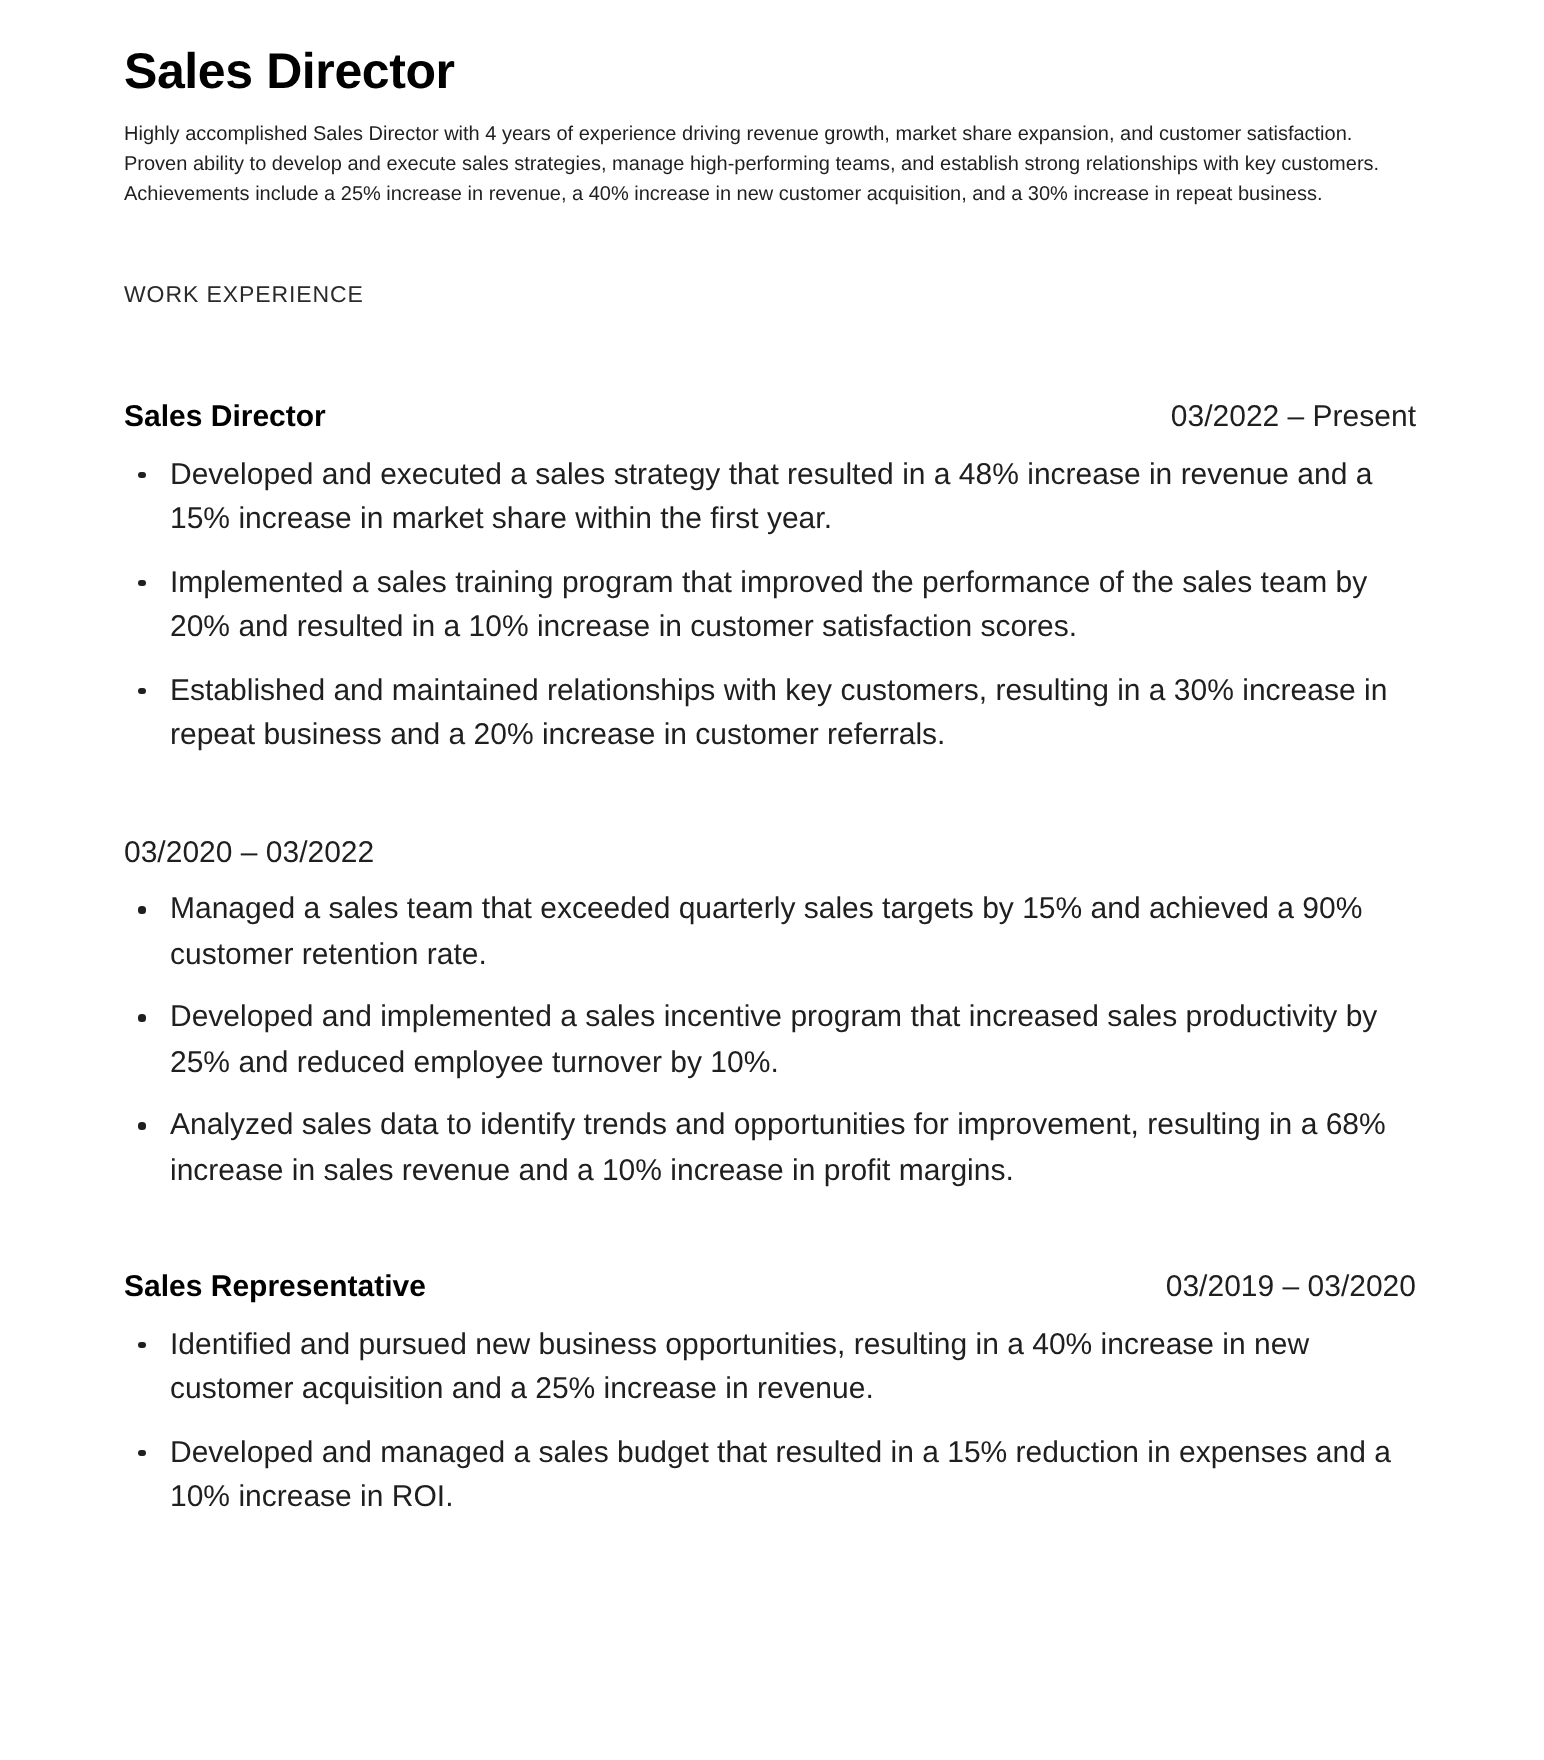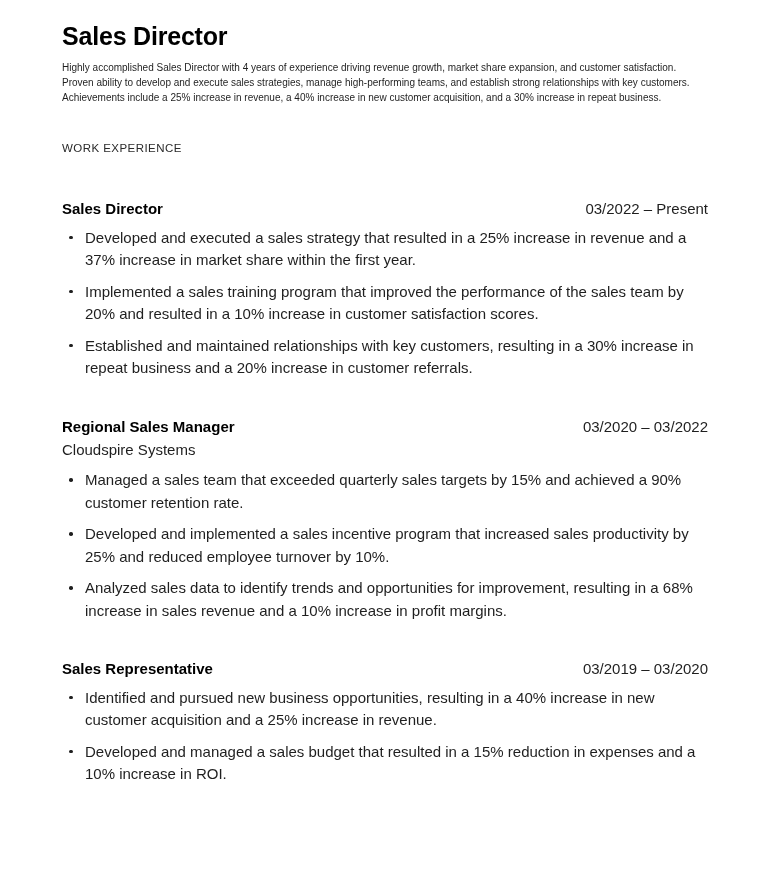--- a/index.html
+++ b/index.html
@@ -120,32 +120,30 @@
   <div class="section-header">WORK EXPERIENCE</div>
 
   <div>
 
     <div class="entry">
       <div class="entry-head">
         <span class="entry-title">Sales Director</span>
         <span class="entry-dates">03/2022 – Present</span>
       </div>
       <ul class="bullets">
-        <li>Developed and executed a sales strategy that resulted in a 25% increase in revenue and a 37% increase in market share within the first year.</li>
+        <li>Developed and executed a sales strategy that resulted in a 48% increase in revenue and a 15% increase in market share within the first year.</li>
         <li>Implemented a sales training program that improved the performance of the sales team by 20% and resulted in a 10% increase in customer satisfaction scores.</li>
         <li>Established and maintained relationships with key customers, resulting in a 30% increase in repeat business and a 20% increase in customer referrals.</li>
       </ul>
     </div>
 
     <div class="entry">
       <div class="entry-head">
-        <span class="entry-title">Regional Sales Manager</span>
         <span class="entry-dates">03/2020 – 03/2022</span>
       </div>
-      <div class="entry-company">Cloudspire Systems</div>
       <ul class="bullets">
         <li>Managed a sales team that exceeded quarterly sales targets by 15% and achieved a 90% customer retention rate.</li>
         <li>Developed and implemented a sales incentive program that increased sales productivity by 25% and reduced employee turnover by 10%.</li>
         <li>Analyzed sales data to identify trends and opportunities for improvement, resulting in a 68% increase in sales revenue and a 10% increase in profit margins.</li>
       </ul>
     </div>
 
     <div class="entry">
       <div class="entry-head">
         <span class="entry-title">Sales Representative</span>

